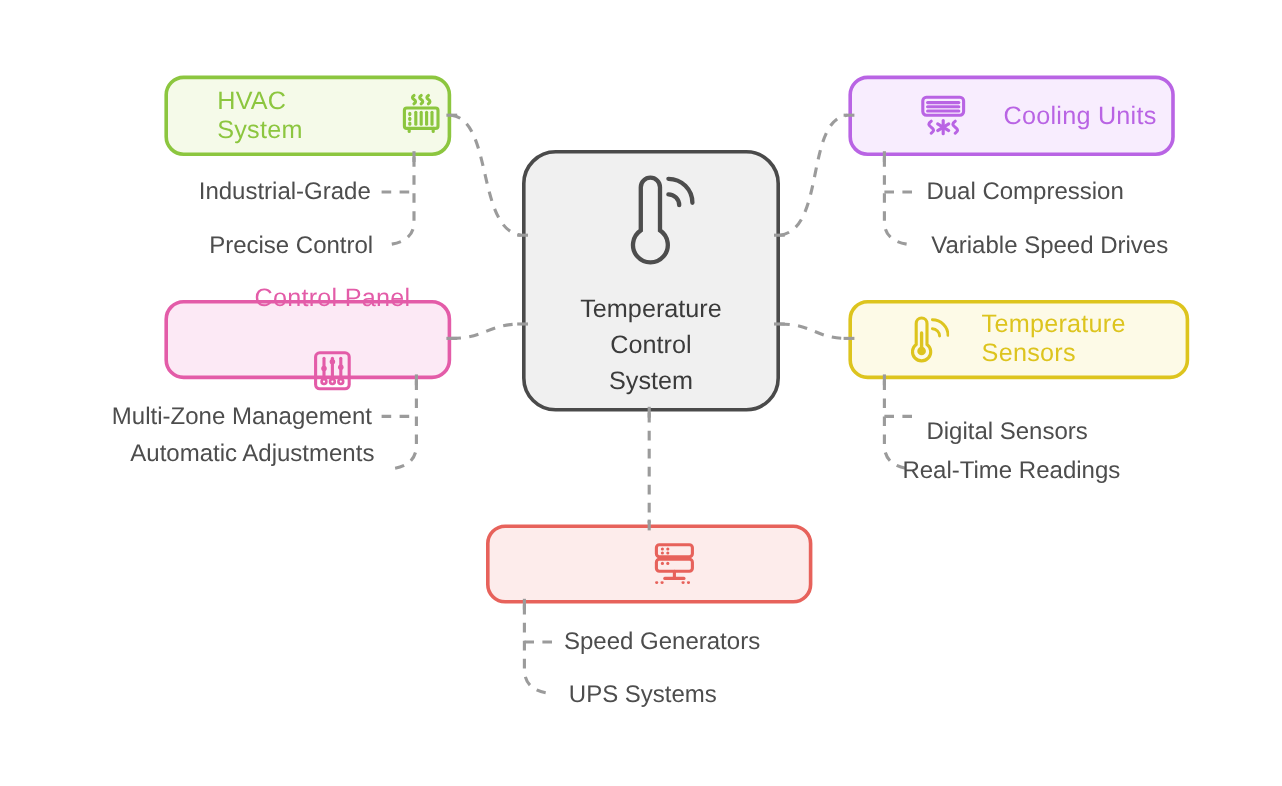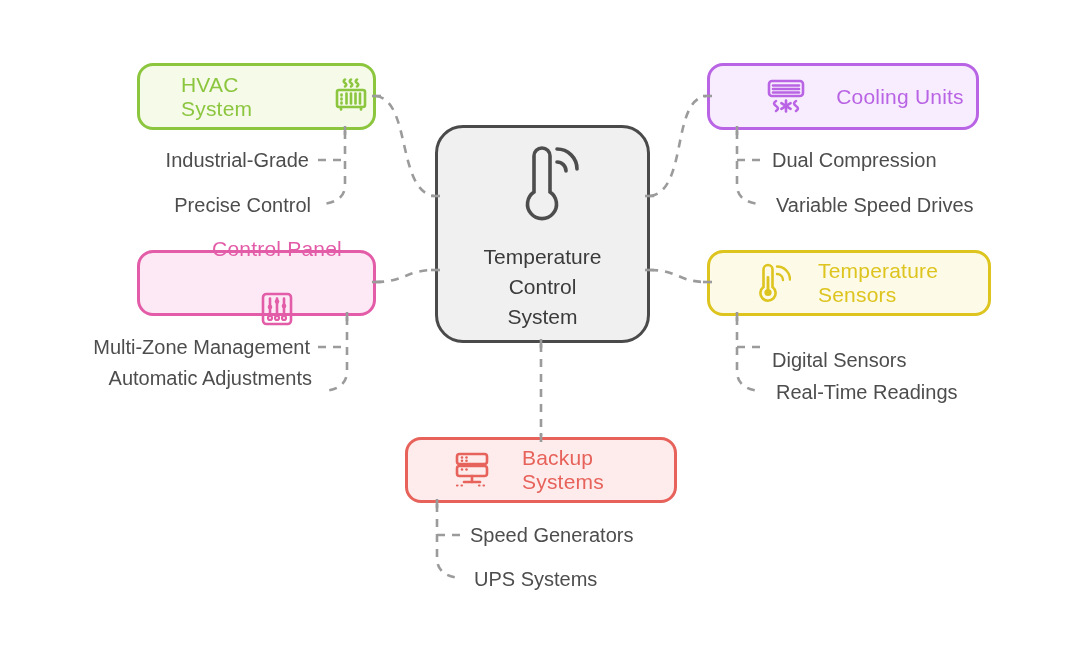--- a/index.html
+++ b/index.html
@@ -162,34 +162,33 @@
         <circle cx="13" cy="12.8" r="1.3" fill="#e7625b" stroke="none"></circle>
         <circle cx="17.5" cy="12.8" r="1.3" fill="#e7625b" stroke="none"></circle>
         <circle cx="13" cy="21.5" r="1.3" fill="#e7625b" stroke="none"></circle>
         <circle cx="17.5" cy="21.5" r="1.3" fill="#e7625b" stroke="none"></circle>
         <line x1="23" y1="28" x2="23" y2="34"></line>
         <line x1="15" y1="34" x2="31" y2="34"></line>
         <line x1="8" y1="37.5" x2="16" y2="37.5" stroke-width="2.2" stroke-dasharray="0.5 4"></line>
         <line x1="30" y1="37.5" x2="38" y2="37.5" stroke-width="2.2" stroke-dasharray="0.5 4"></line>
       </svg>
     </span>
-    <span>Backup Systems</span>
   </div>
 
   <div class="sub-label sub-left" style="right:759px;top:147px;">Industrial-Grade</div>
   <div class="sub-label sub-left" style="right:757px;top:192px;">Precise Control</div>
 
   <div class="sub-label sub-left" style="right:758px;top:334px;">Multi-Zone Management</div>
   <div class="sub-label sub-left" style="right:756px;top:365px;">Automatic Adjustments</div>
 
   <div class="sub-label sub-right" style="left:772px;top:147px;">Dual Compression</div>
   <div class="sub-label sub-right" style="left:776px;top:192px;">Variable Speed Drives</div>
 
   <div class="sub-label sub-right" style="left:772px;top:324px;margin-top:23px;">Digital Sensors</div>
-  <div class="sub-label sub-right" style="left:776px;top:379px;">Real-Time Readings</div>
+  <div class="sub-label sub-right" style="left:752px;top:379px;">Real-Time Readings</div>
 
   <div class="sub-label sub-right" style="left:470px;top:522px;">Speed Generators</div>
   <div class="sub-label sub-right" style="left:474px;top:566px;">UPS Systems</div>
 
   <svg class="layer" width="1068" height="655" viewBox="0 0 1068 655" style="z-index:3;" stroke="#9b9b9b" stroke-width="2.6">
     <line x1="372" y1="96" x2="381" y2="96"></line>
     <line x1="345" y1="126" x2="345" y2="135"></line>
     <line x1="372" y1="282" x2="381" y2="282"></line>
     <line x1="347" y1="312" x2="347" y2="321"></line>
     <line x1="703" y1="96" x2="712" y2="96"></line>

